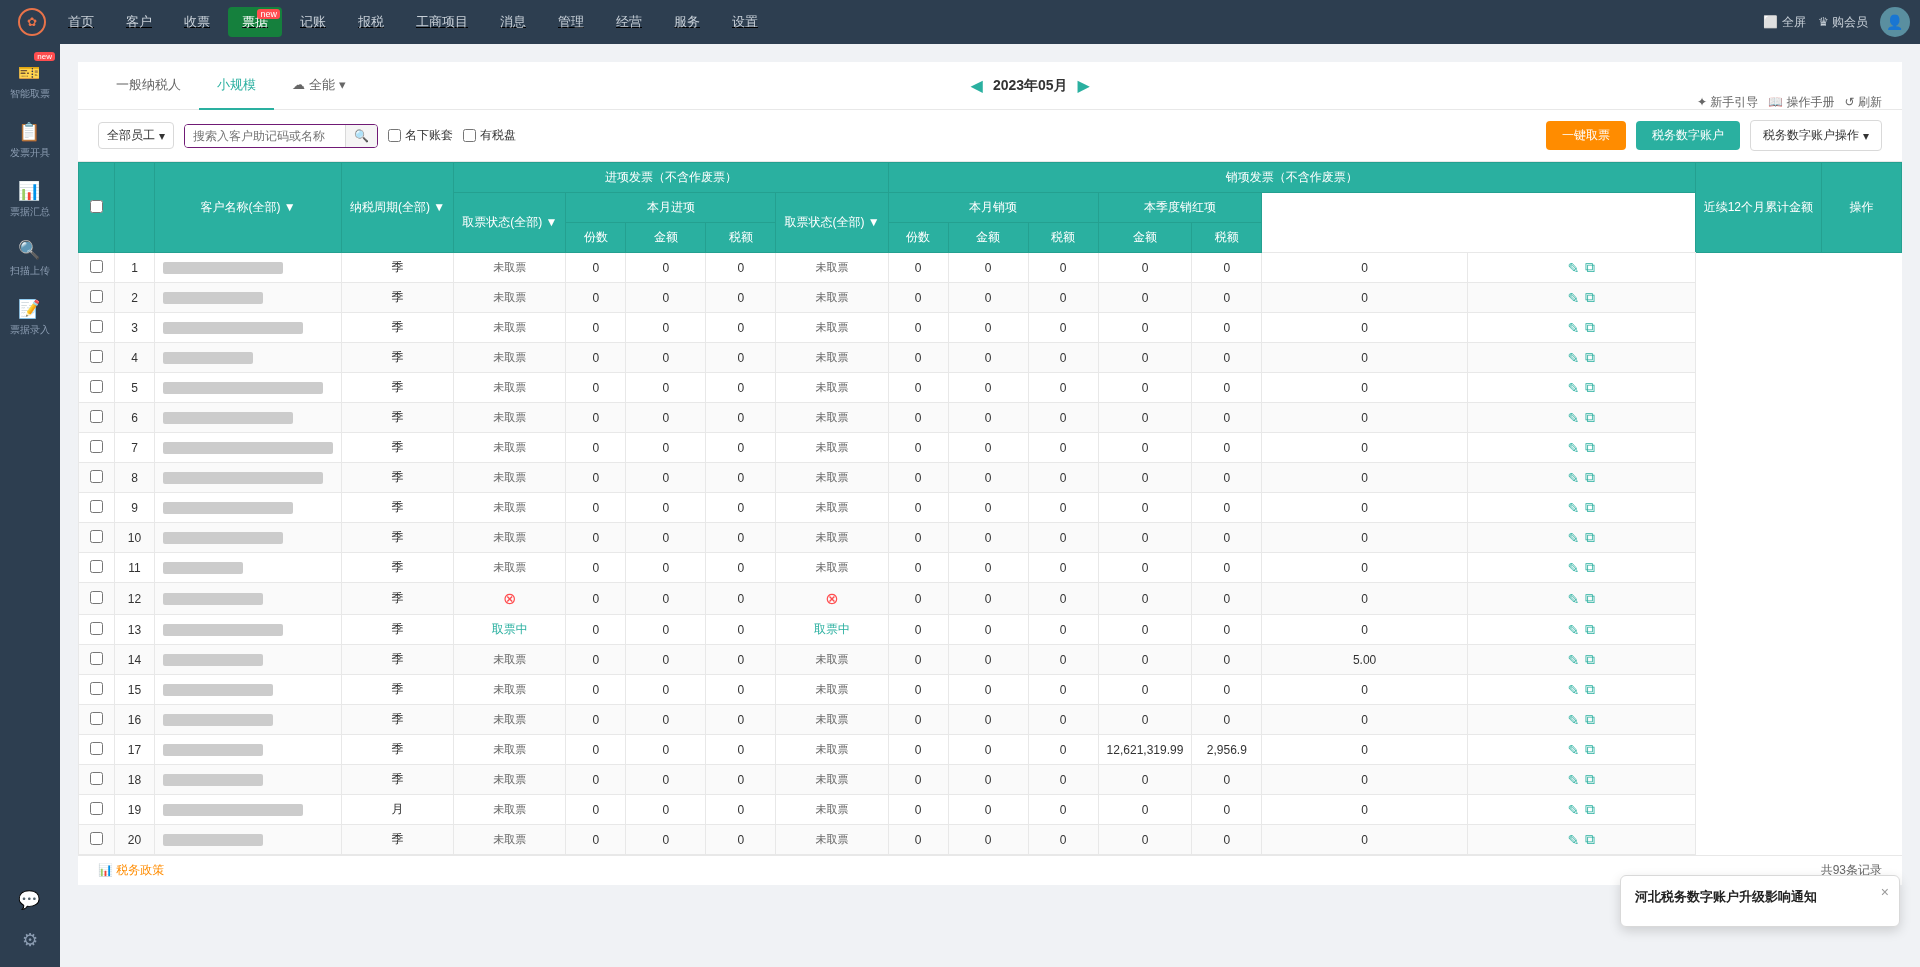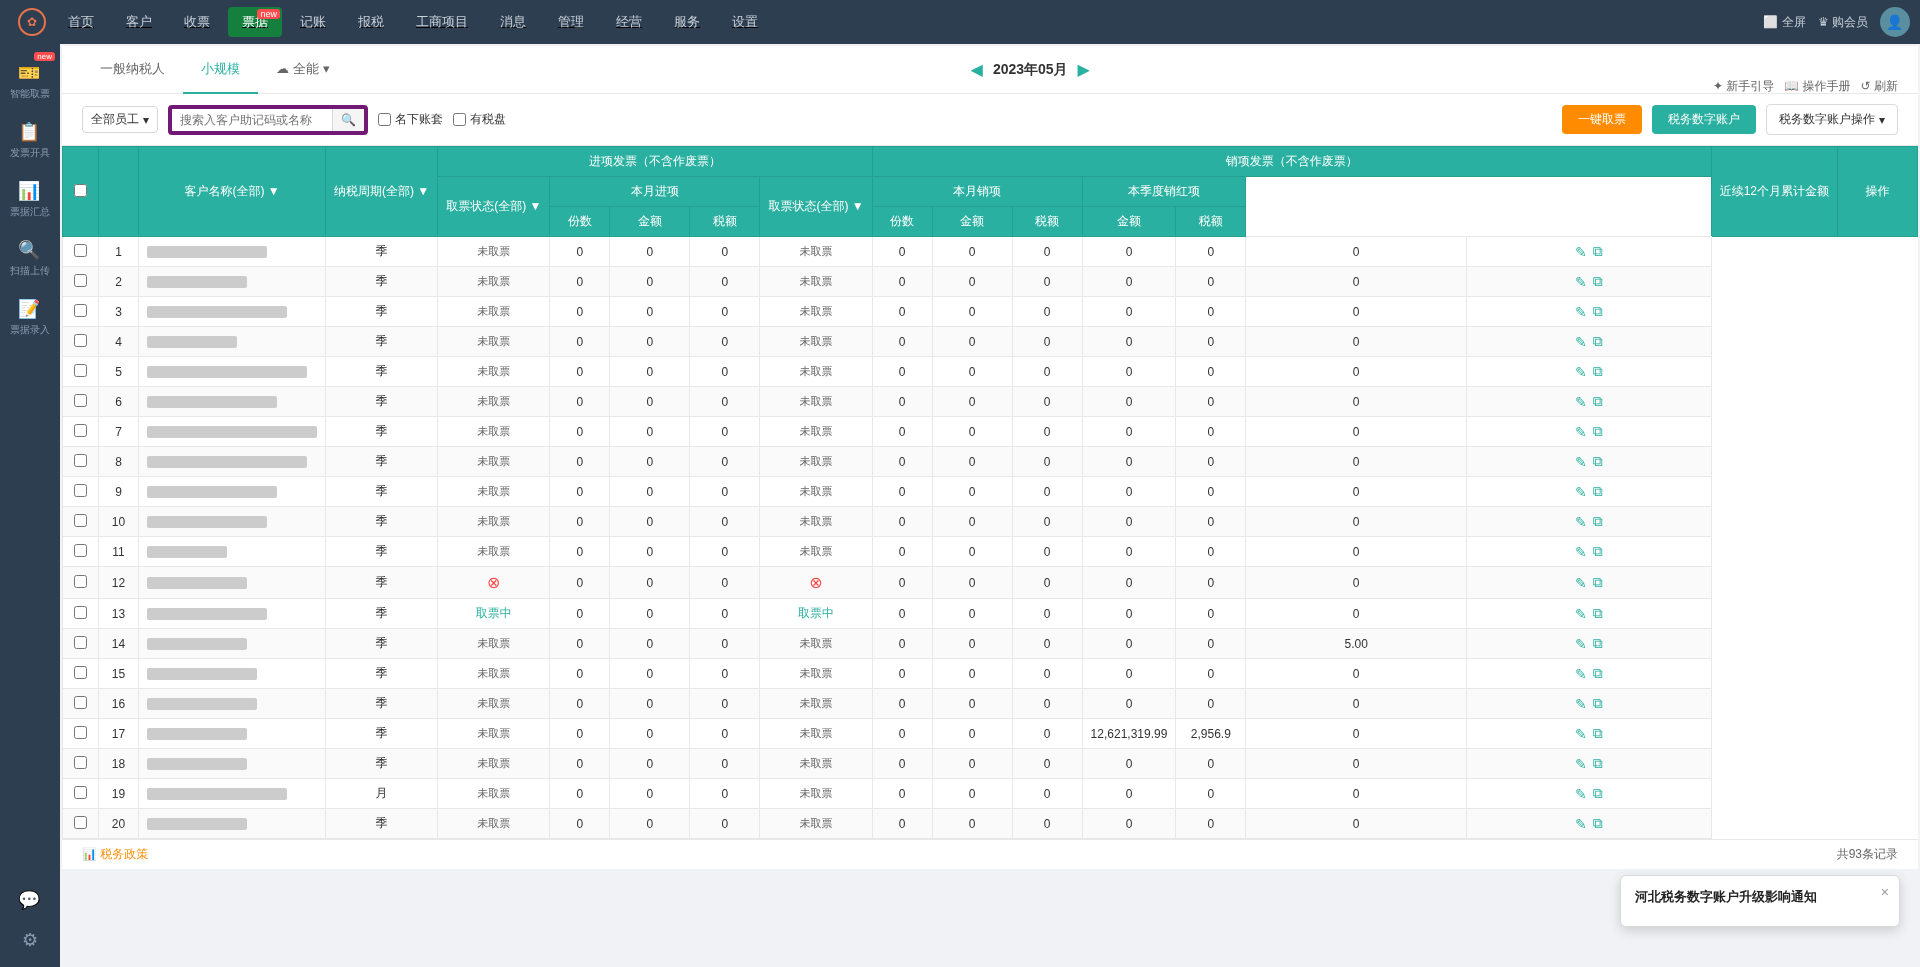--- a/index.html
+++ b/index.html
@@ -71,21 +71,21 @@
       margin-top: auto; display: flex; flex-direction: column; align-items: center; padding-bottom: 10px; gap: 6px;
     }
     .sidebar-bottom .icon-btn {
       color: #8a9bb0; font-size: 18px; cursor: pointer; padding: 6px;
     }
 
     
     .main-content {
       margin-left: 60px;
       margin-top: 44px;
-      padding: 2px;
+      padding: 18px;
       min-height: calc(967px - 44px);
     }
 
     
     .sub-nav {
       background: #fff;
       border-bottom: 1px solid #e8e8e8;
       padding: 0 20px;
       display: flex; align-items: center; justify-content: space-between;
       height: 48px;
@@ -114,21 +114,21 @@
       border-bottom: 1px solid #e8e8e8;
     }
     .toolbar .emp-selector {
       display: flex; align-items: center; gap: 4px;
       border: 1px solid #d9d9d9; border-radius: 4px;
       padding: 4px 8px; background: #fff; cursor: pointer;
       font-size: 12px; color: #333;
     }
     .toolbar .search-box {
       display: flex; align-items: center;
-      border: 4px solid #701a75; border-radius: 4px; overflow: hidden;
+      border: 1px solid #701a75; border-radius: 4px; overflow: hidden;
     }
     .toolbar .search-box input {
       border: none; outline: none; padding: 4px 8px; font-size: 12px; width: 160px;
     }
     .toolbar .search-box .search-btn {
       background: #f5f5f5; border-left: 1px solid #d9d9d9;
       padding: 4px 8px; cursor: pointer; color: #666;
     }
     .toolbar .checkbox-label {
       display: flex; align-items: center; gap: 4px; font-size: 12px; color: #333; cursor: pointer;

